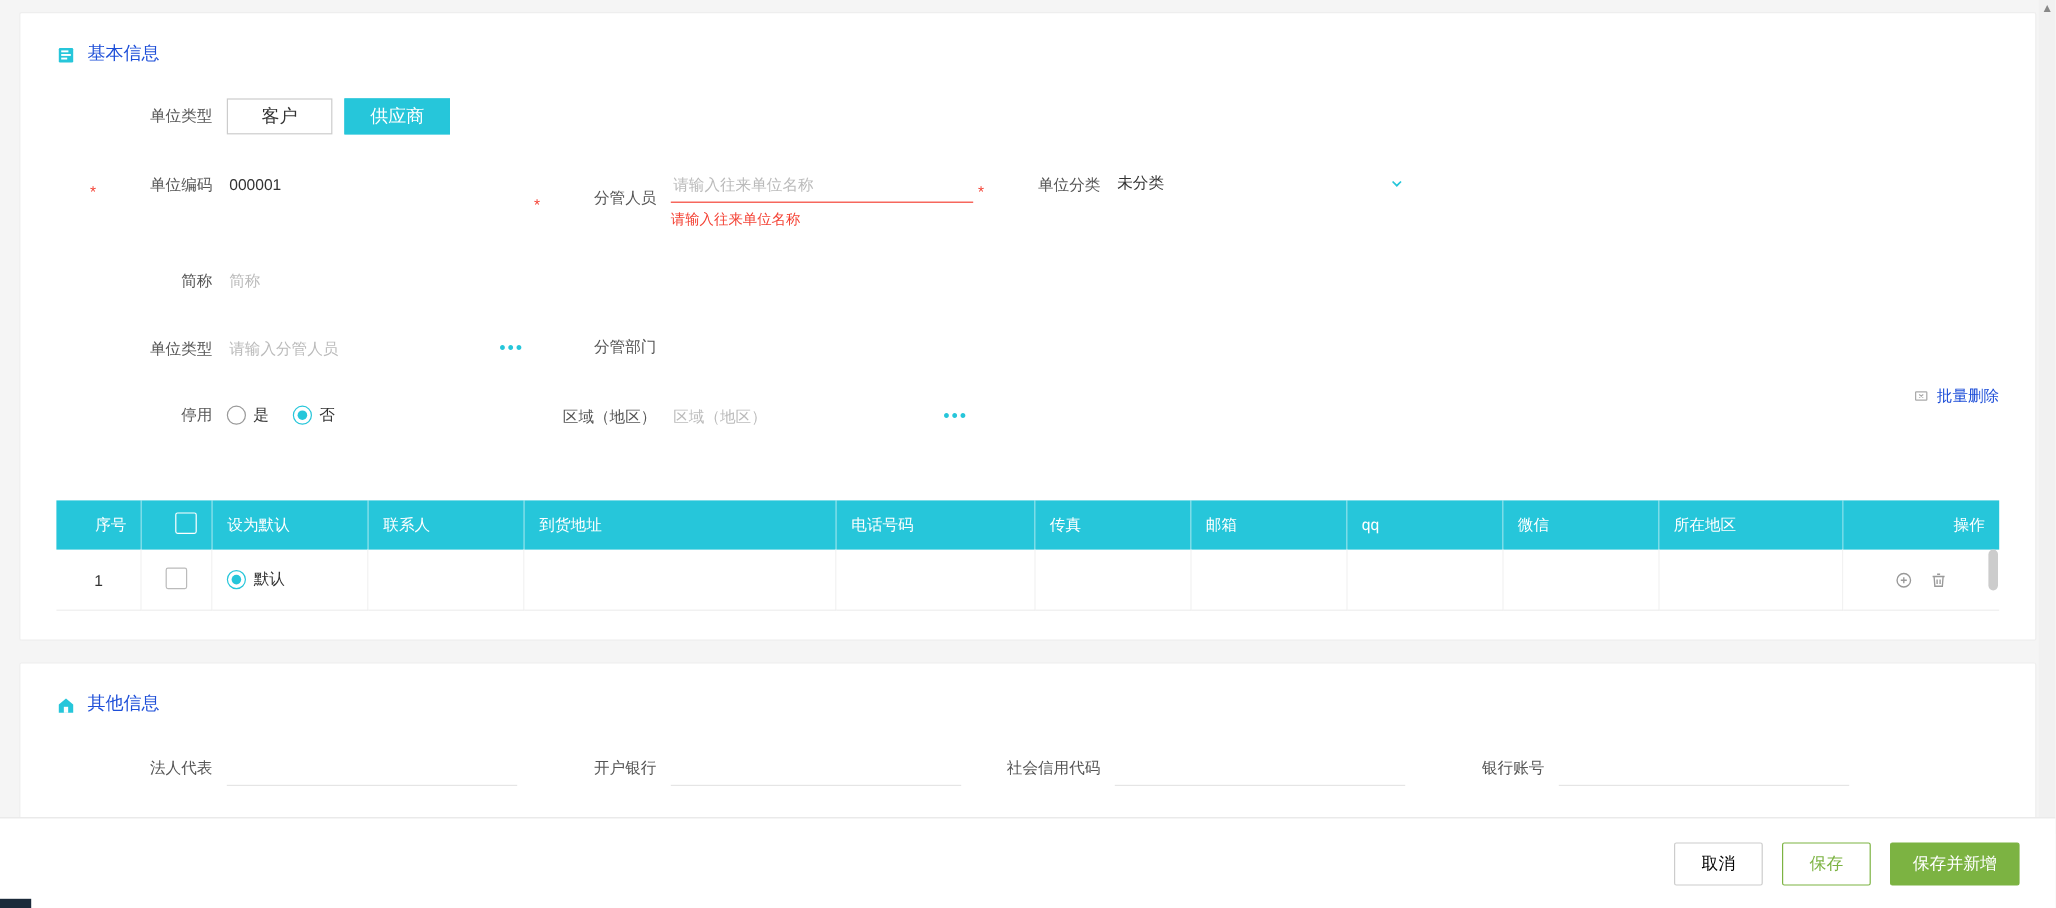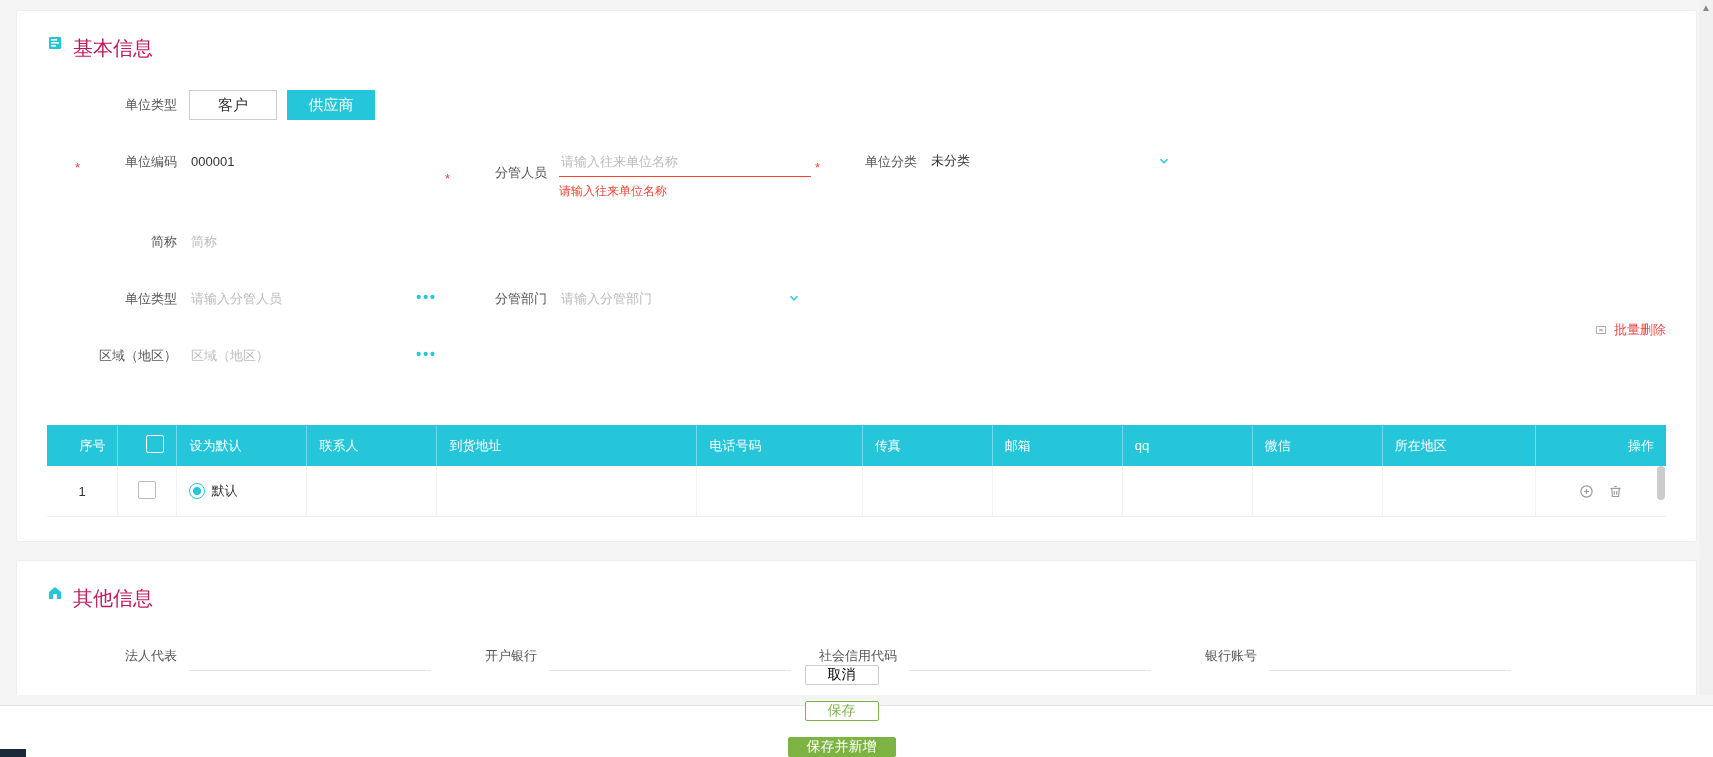--- a/index.html
+++ b/index.html
@@ -12,21 +12,21 @@
     --line:#e5e5e5;
     --bg:#f5f5f5;
   }
   html,body{margin:0;padding:0;font-family:"Microsoft YaHei",-apple-system,BlinkMacSystemFont,sans-serif;font-size:13px;color:var(--text);background:var(--bg);}
   .viewport{width:1713px;height:757px;position:relative;box-sizing:border-box;overflow:hidden;}
   .scroll-strip{position:absolute;right:0;top:0;bottom:62px;width:14px;background:#f1f1f1;}
   .scroll-up{position:absolute;top:0;left:0;width:14px;height:14px;display:flex;align-items:center;justify-content:center;color:#888;font-size:10px;}
   .content-area{padding:10px 16px 0 16px;box-sizing:border-box;height:calc(100% - 62px);overflow:hidden;}
   .card{background:#fff;border:1px solid #eee;border-radius:2px;margin-bottom:18px;padding:24px 30px 24px 30px;box-sizing:border-box;position:relative;}
   .card2{padding-bottom:40px;}
-  .section-title{display:flex;align-items:flex-start;gap:10px;font-size:20px;color:#be185d;margin-bottom:28px;}
+  .section-title{display:flex;align-items:flex-end;gap:10px;font-size:15px;color:#1d4ed8;margin-bottom:28px;}
   .sec-icon{width:16px;height:16px;display:inline-flex;align-items:center;justify-content:center;}
   .sec-icon svg{width:16px;height:16px;}
   .form-rows{margin-left:30px;}
   .form-row{display:flex;align-items:flex-start;margin-bottom:26px;}
   .field{display:flex;align-items:center;width:360px;margin-right:10px;}
   .label{width:100px;min-width:100px;text-align:right;padding-right:12px;color:#555;line-height:28px;position:relative;}
   .req::before{content:"*";color:var(--red);position:absolute;left:-2px;top:6px;}
   .control{flex:1;position:relative;}
   .input-line{border:none;border-bottom:1px solid transparent;height:28px;width:100%;font-size:13px;outline:none;background:transparent;color:var(--text);}
   .input-line.bordered{border-bottom-color:var(--line);}
@@ -46,21 +46,21 @@
   .radio-group{display:flex;gap:20px;align-items:center;height:28px;}
   .radio-item{display:flex;align-items:center;gap:6px;cursor:pointer;}
   .radio-ring{width:14px;height:14px;border:1px solid #999;border-radius:50%;display:inline-flex;align-items:center;justify-content:center;}
   .radio-ring.sel{border-color:var(--accent);}
   .radio-dot{width:8px;height:8px;border-radius:50%;background:var(--accent);}
   
   .chev2{position:absolute;right:6px;top:8px;cursor:pointer;}
   .chev2 svg{width:14px;height:14px;stroke:var(--accent);}
 
   
-  .batch-del{position:absolute;right:30px;top:310px;color:#ef4444;display:flex;align-items:center;gap:6px;cursor:pointer;font-size:13px;}
+  .batch-del{position:absolute;right:30px;top:310px;color:#1d4ed8;display:flex;align-items:center;gap:6px;cursor:pointer;font-size:13px;}
   .batch-del svg{width:14px;height:14px;stroke:#aaa;fill:none;}
 
   
   .tbl-wrap{margin-top:54px;}
   table{width:100%;border-collapse:collapse;}
   thead th{background:var(--accent);color:#fff;font-weight:normal;text-align:left;padding:10px 12px;font-size:13px;border-right:1px solid rgba(255,255,255,.35);}
   thead th:last-child{border-right:none;text-align:center;}
   thead th.center{text-align:right;}
   tbody td{padding:8px 12px;border-bottom:1px solid #eee;border-right:1px solid #f2f2f2;height:34px;}
   tbody td:last-child{border-right:none;text-align:center;}
@@ -71,25 +71,25 @@
   .row-actions .ico{cursor:pointer;display:inline-flex;}
   .row-actions svg{width:15px;height:15px;stroke:#999;fill:none;}
   .vscroll-stub{position:absolute;right:1px;top:0;width:8px;height:34px;background:#ccc;border-radius:4px;}
   .tbody-wrap{position:relative;}
 
   .col-idx{width:60px;} .col-chk{width:50px;} .col-def{width:110px;} .col-contact{width:110px;}
   .col-addr{width:220px;} .col-tel{width:140px;} .col-fax{width:110px;} .col-mail{width:110px;}
   .col-qq{width:110px;} .col-wx{width:110px;} .col-region{width:130px;} .col-op{width:110px;}
 
   
-  .other-row{display:flex;gap:0;margin-left:30px;}
+  .other-row{display:flex;gap:10px;margin-left:30px;}
   .other-row .field{width:350px;}
 
   
-  .footer{position:absolute;left:0;right:0;bottom:0;height:52px;background:#fff;border-top:1px solid var(--line);display:flex;align-items:center;justify-content:flex-end;gap:16px;padding-right:30px;box-sizing:border-box;flex-direction:column;}
+  .footer{position:absolute;left:0;right:0;bottom:0;height:76px;background:#fff;border-top:1px solid var(--line);display:flex;align-items:center;justify-content:flex-end;gap:16px;padding-right:30px;box-sizing:border-box;}
   .btn{min-width:74px;height:36px;padding:0 18px;border:1px solid #ccc;background:#fff;border-radius:2px;font-size:14px;cursor:pointer;display:inline-flex;align-items:center;justify-content:center;}
   .btn.outline-green{border-color:var(--green);color:var(--green);}
   .btn.green{background:var(--green);border-color:var(--green);color:#fff;}
 
   .dark-strip{position:absolute;left:0;bottom:0;width:26px;height:8px;background:#1b2a3a;}
 </style>
 </head>
 <body>
 
 <div class="viewport">
@@ -165,32 +165,41 @@
         <div class="form-row">
           <div class="field">
             <div class="label">单位类型</div>
             <div class="control">
               <input class="input-line" placeholder="请输入分管人员" style="">
               <span class="icon-right dots">•••</span>
             </div>
           </div>
           <div class="field">
             <div class="label">分管部门</div>
-            <div class="control">
-              <input class="input-line" placeholder="请输入分管部门" style="">
-              <span class="chev2">
-                <svg viewBox="0 0 24 24" fill="none" stroke-width="2.5">
-                    <polyline points="6 9 12 15 18 9"></polyline>
-                  </svg>
-              </span>
-            </div>
           </div>
         </div>
 
         <div class="form-row" style="margin-bottom:8px;">
+          <div class="field">
+            <div class="label">停用</div>
+            <div class="control">
+              <div class="radio-group">
+                <div class="radio-item">
+                  <span class="radio-ring"></span>
+                  <span>是</span>
+                </div>
+                <div class="radio-item">
+                  <span class="radio-ring sel">
+                      <span class="radio-dot"></span>
+                    </span>
+                  <span>否</span>
+                </div>
+              </div>
+            </div>
+          </div>
           <div class="field">
             <div class="label">区域（地区）</div>
             <div class="control">
               <input class="input-line" placeholder="区域（地区）" style="">
               <span class="icon-right dots">•••</span>
             </div>
           </div>
         </div>
       </div>
 

